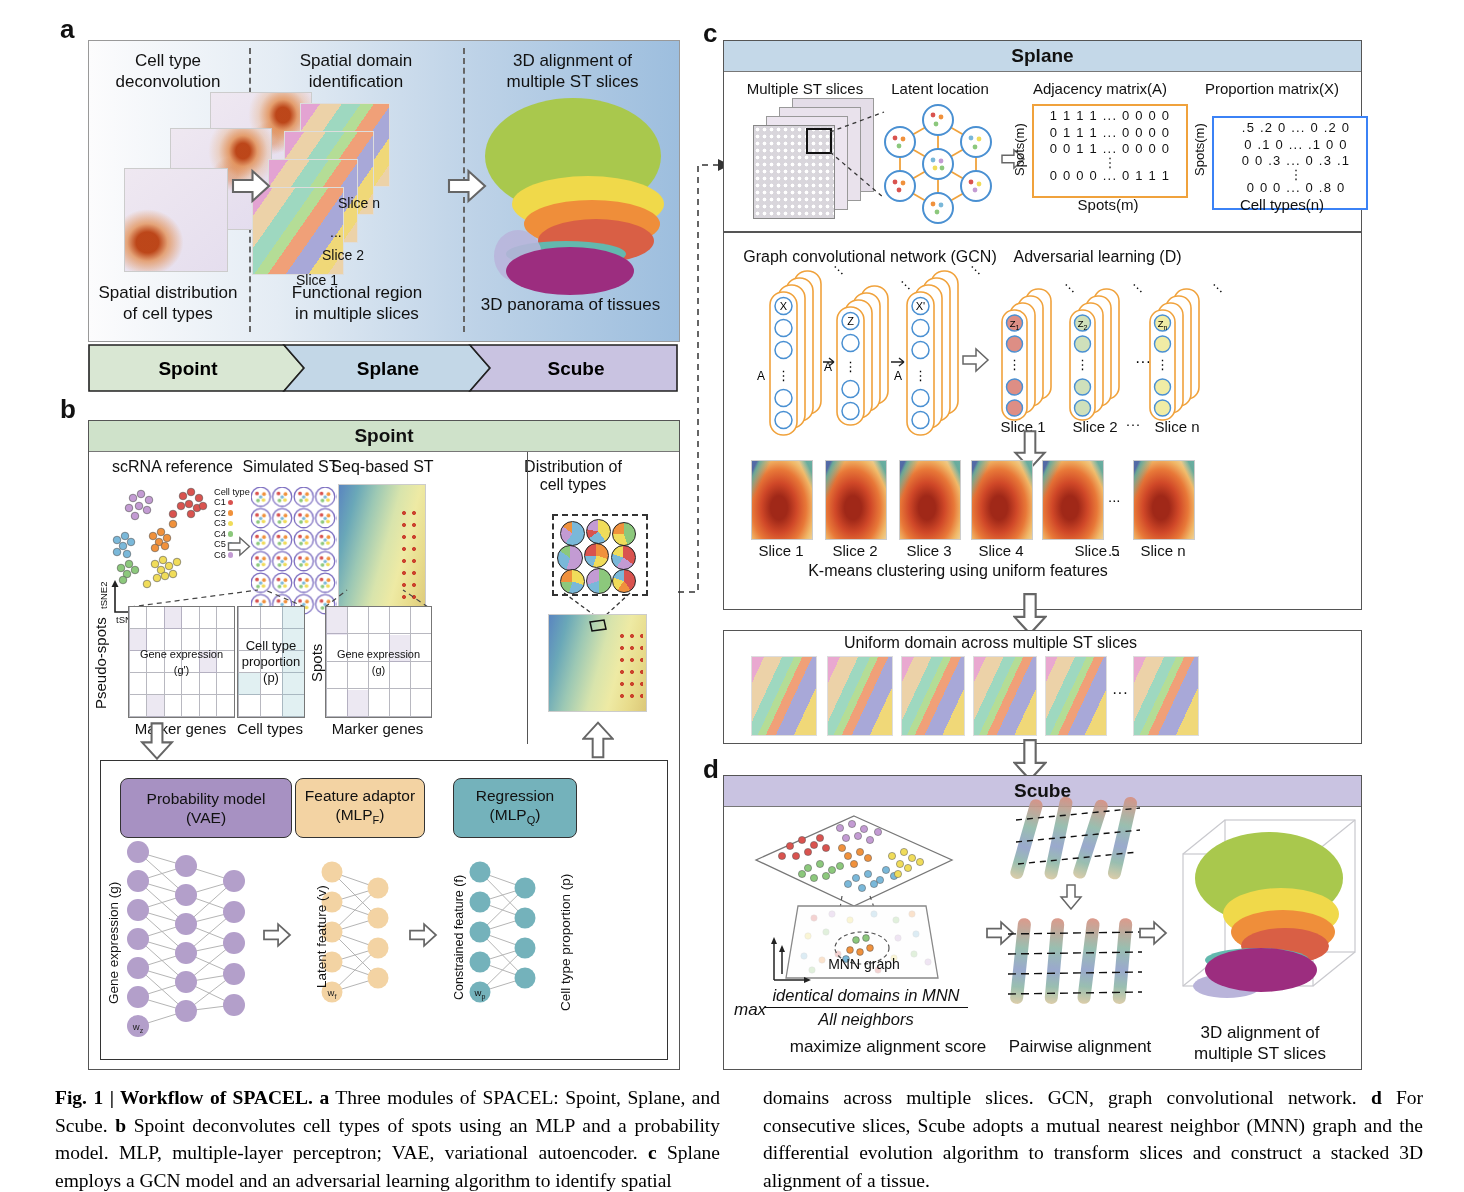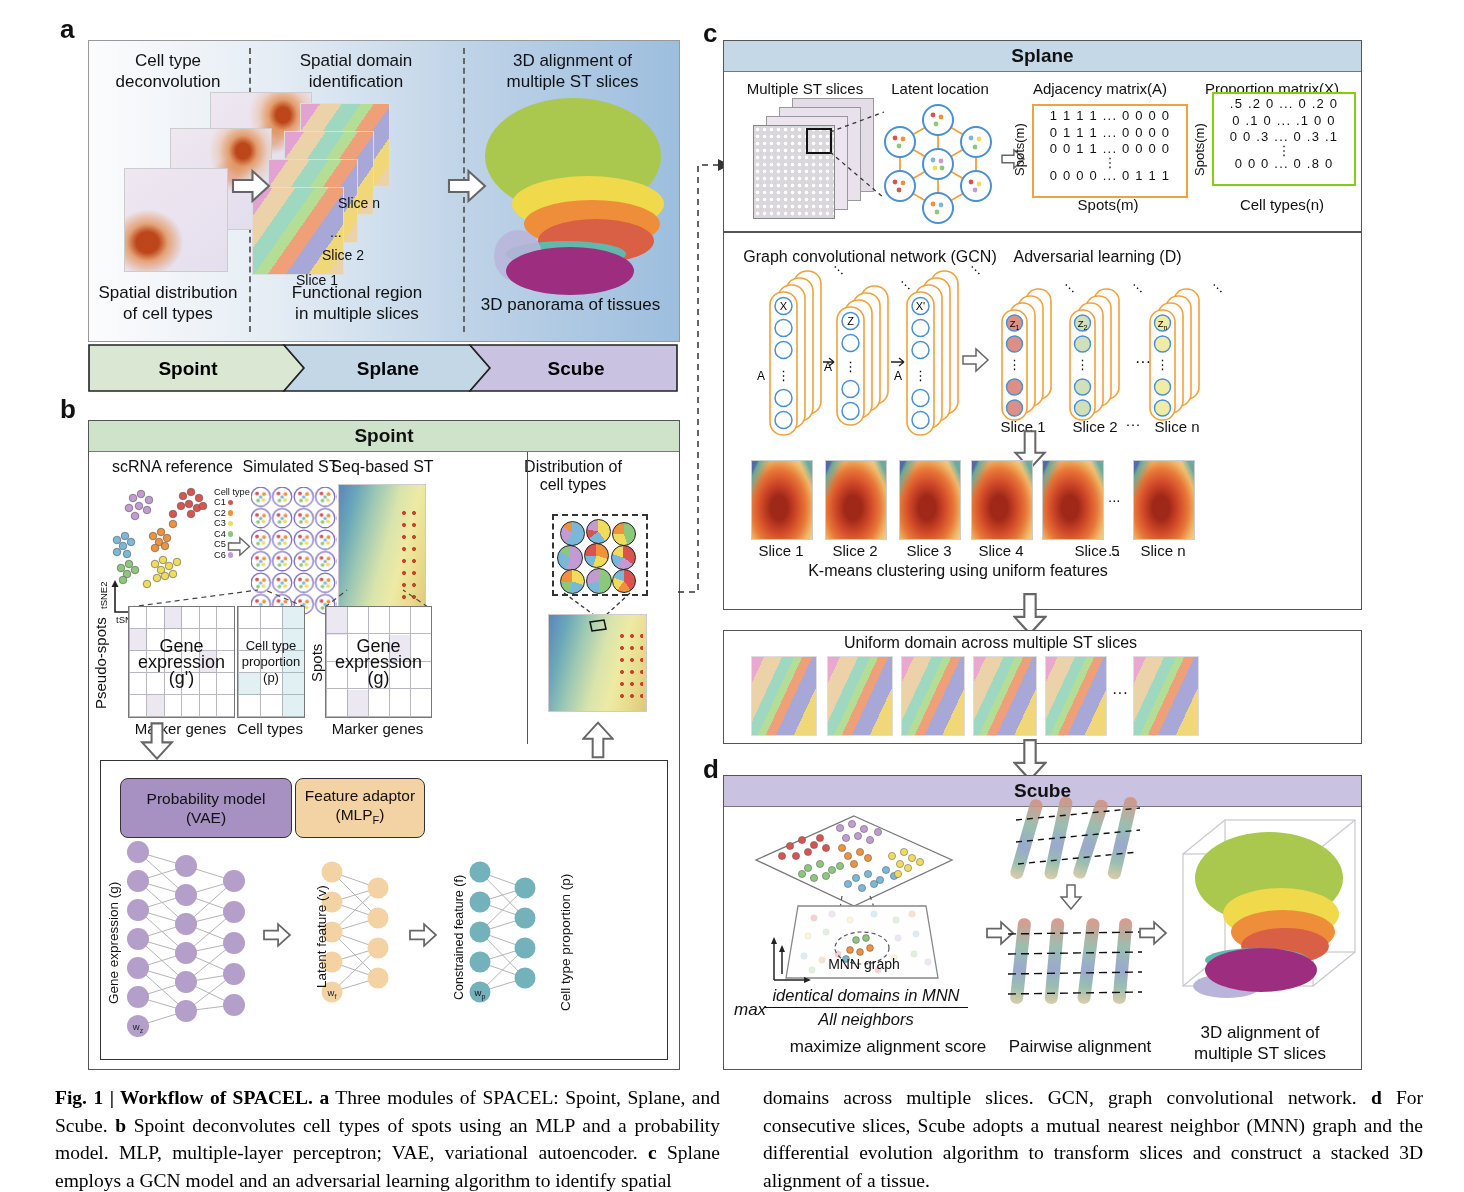--- a/index.html
+++ b/index.html
@@ -37,21 +37,21 @@
   .seqmap{border:1px solid #ccc;background:
      linear-gradient(105deg,#5a85c0 0%,#6aa8b8 16%,#9cc8b4 32%,#d8e4ac 52%,#eeeaa4 68%,#e8dc8c 84%,#dcc878 100%);}
   .seqmap .speck{position:absolute;right:3%;top:18%;width:26%;height:70%;
      background-image:radial-gradient(circle at 4px 4px, rgba(198,38,26,.85) 0 1.6px, transparent 2.3px);
      background-size:10px 12px;}
   .matrix{border:1px solid #777;position:absolute;background:#fff;}
   .grid{position:absolute;inset:0;}
   .shade{position:absolute;background:rgba(168,150,198,.22);}
   .shadet{position:absolute;background:rgba(120,185,195,.22);}
   .mlabel{position:absolute;inset:0;display:flex;align-items:center;justify-content:center;
-          font-size:18px;line-height:16px;text-align:center;white-space:pre-line;}
+          font-size:11px;line-height:16px;text-align:center;white-space:pre-line;}
   .rbox{position:absolute;border:1.5px solid #333;border-radius:8px;display:flex;flex-direction:column;
         align-items:center;justify-content:center;font-size:15.5px;line-height:19px;text-align:center;}
   .pie{position:absolute;border-radius:50%;border:1.6px solid #222;}
   .legend-row{display:flex;align-items:center;height:10.5px;font-size:9.2px;}
   .ldot{width:5.5px;height:5.5px;border-radius:50%;margin-left:2px;display:inline-block;}
   .mrow{font-size:13px;letter-spacing:1.2px;line-height:16.5px;text-align:center;white-space:pre;}
   .mrow.vd{line-height:10px;letter-spacing:0;}
   .cap{font-family:"Liberation Serif",serif;font-size:19.5px;line-height:27.5px;color:#000;text-align:justify;}
   .cap b{font-weight:bold;}
   .it{font-style:italic;}
@@ -317,20 +317,24 @@
       <path d="M8 27 H16 V13 H23 L12 1 L1 13 H8 Z" fill="#fff" stroke="#666" stroke-width="1.5"></path>
     </svg>
 
   <div class="ab" style="left:100px;top:760px;width:566px;height:298px;border:1.5px solid #333;"></div>
   <div class="rbox pl" style="left:120px;top:778px;width:170px;height:58px;background:#a791c2;">Probability model
 (VAE)</div>
   <div class="rbox" style="left:295px;top:778px;width:128px;height:58px;background:#f3d3a3;">
     <span>Feature adaptor</span>
     <span><span>(MLP</span><sub style="font-size:11px;">F</sub><span>)</span></span>
   </div>
+  <div class="rbox" style="left:453px;top:778px;width:122px;height:58px;background:#74b2bb;">
+    <span>Regression</span>
+    <span><span>(MLP</span><sub style="font-size:11px;">Q</sub><span>)</span></span>
+  </div>
 
   <svg class="ab" style="left:100px;top:836px;" width="566" height="218" viewBox="0 0 566 218">
     <g stroke="#b5b5b5" stroke-width="1" fill="none">
       <path d="M38 16L86 30M38 45L86 30M38 45L86 59M38 74L86 59M38 16L86 59M38 74L86 88M38 103L86 88M38 45L86 88M38 103L86 117M38 132L86 117M38 74L86 117M38 132L86 146M38 161L86 146M38 103L86 146M38 161L86 175M38 190L86 175M38 132L86 175"></path>
       <path d="M86 30L134 45M86 59L134 45M86 88L134 45M86 59L134 76M86 88L134 76M86 117L134 76M86 88L134 107M86 117L134 107M86 146L134 107M86 117L134 138M86 146L134 138M86 175L134 138M86 146L134 169M86 175L134 169"></path>
       <path d="M232 36L278 52M232 66L278 52M232 96L278 52M232 66L278 82M232 96L278 82M232 36L278 82M232 96L278 112M232 126L278 112M232 156L278 112M232 126L278 142M232 156L278 142M232 96L278 142"></path>
       <path d="M380 36L425 52M380 66L425 52M380 96L425 52M380 66L425 82M380 96L425 82M380 36L425 82M380 96L425 112M380 126L425 112M380 156L425 112M380 126L425 142M380 156L425 142M380 96L425 142"></path>
     </g>
     <g fill="#b39fca">
       <circle cx="38" cy="16" r="11"></circle>
@@ -473,21 +477,21 @@
   <div class="ab" style="left:1032px;top:104px;width:152px;height:88px;border:2px solid #f0a23c;background:#fff;padding-top:2px;">
     <div class="mrow">1 1 1 1 ... 0 0 0 0</div>
     <div class="mrow">0 1 1 1 ... 0 0 0 0</div>
     <div class="mrow">0 0 1 1 ... 0 0 0 0</div>
     <div class="mrow vd">⋮</div>
     <div class="mrow">0 0 0 0 ... 0 1 1 1</div>
   </div>
   <div class="ab ctr t15" style="left:1032px;top:196px;width:152px;">Spots(m)</div>
 
   <div class="ab vlab" style="left:1192px;top:110px;height:80px;font-size:13px;">Spots(m)</div>
-  <div class="ab" style="left:1212px;top:92px;width:140px;height:88px;border:2px solid #84cc16;background:#fff;padding-top:2px;">
+  <div class="ab" style="left:1212px;top:116px;width:140px;height:88px;border:2px solid #3b82f6;background:#fff;padding-top:2px;padding-left:12px;">
     <div class="mrow">.5 .2 0 ... 0 .2 0</div>
     <div class="mrow">0 .1 0 ... .1 0 0</div>
     <div class="mrow">0 0 .3 ... 0 .3 .1</div>
     <div class="mrow vd">⋮</div>
     <div class="mrow">0 0 0 ... 0 .8 0</div>
   </div>
   <div class="ab ctr t15" style="left:1212px;top:196px;width:140px;">Cell types(n)</div>
 
   <div class="ab box" style="left:723px;top:232px;width:637px;height:376px;"></div>
   <div class="ab ctr t16" style="left:740px;top:248px;width:260px;">Graph convolutional network (GCN)</div>

